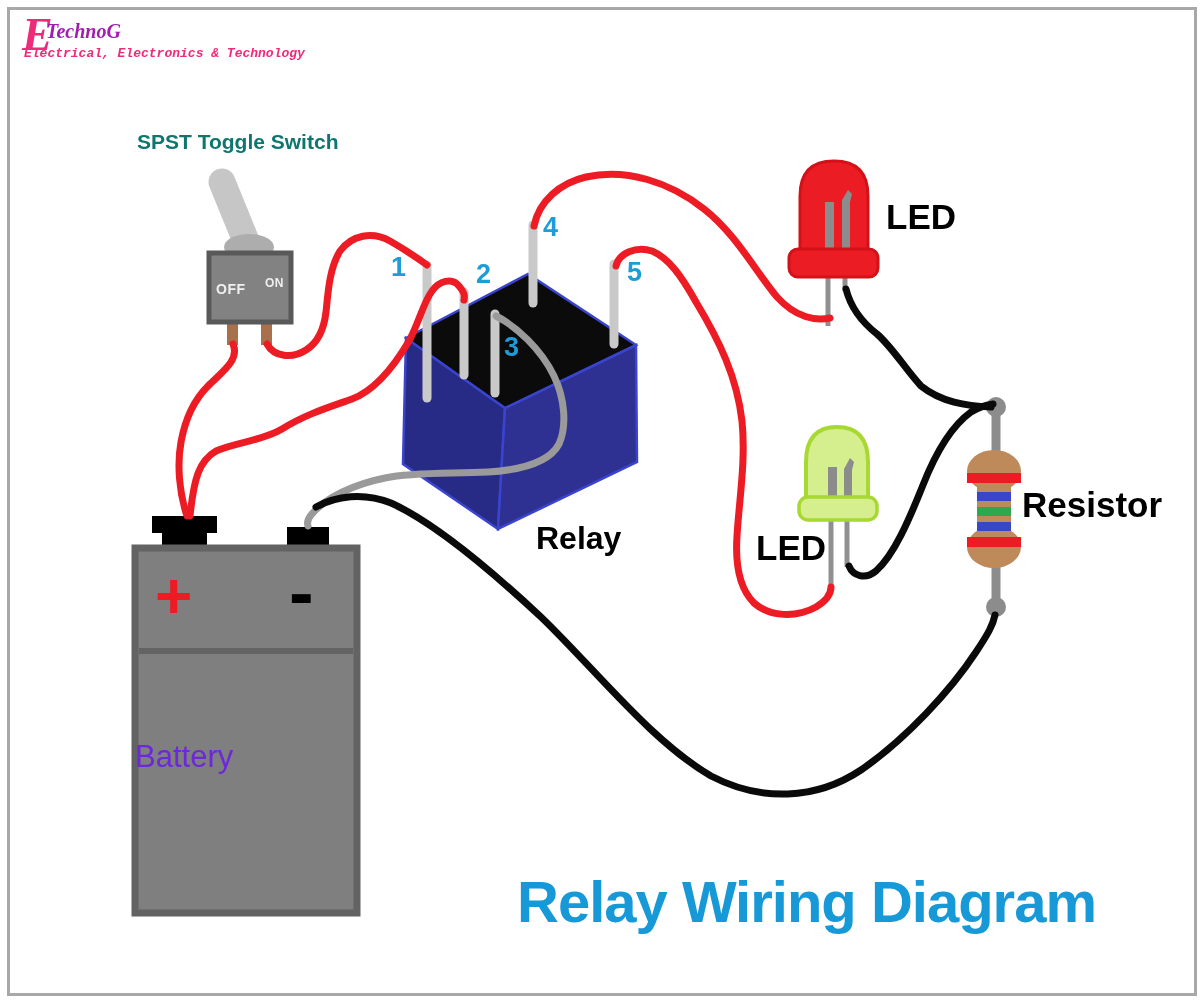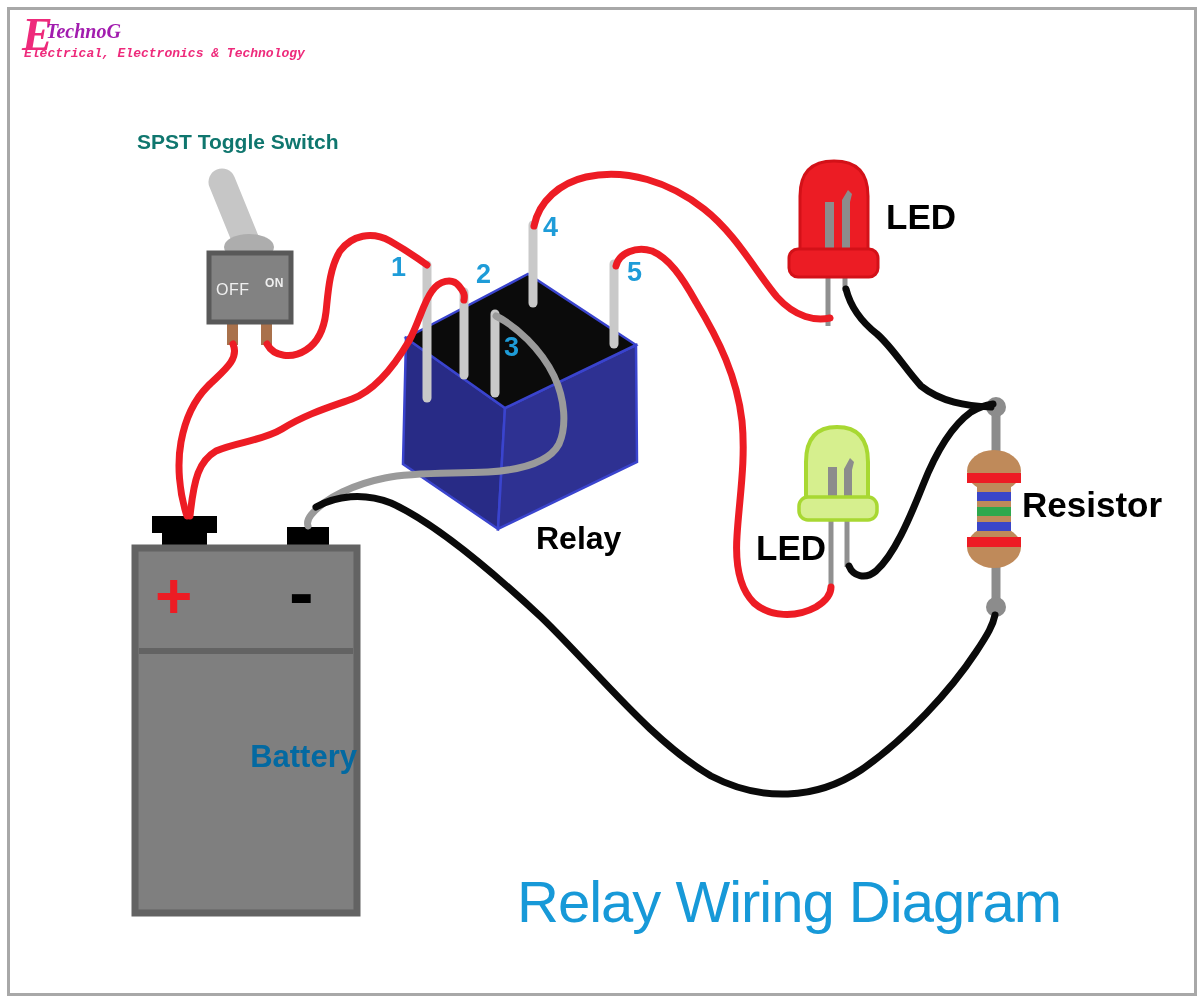--- a/index.html
+++ b/index.html
@@ -8,36 +8,36 @@
   #frame{position:absolute;left:7px;top:7px;right:7px;bottom:7px;border:3px solid #a8a8a8;}
   #wiring-svg{position:absolute;left:0;top:0;z-index:1;}
   .lbl{position:absolute;z-index:2;white-space:nowrap;line-height:1;}
   .logo-e{left:22px;top:12px;font-family:"Liberation Serif",serif;font-style:italic;
           font-weight:bold;font-size:46px;color:#ee2a7b;}
   .logo-name{left:46px;top:21px;font-family:"Liberation Serif",serif;font-style:italic;
           font-weight:bold;font-size:20px;color:#a21caf;}
   .logo-tagline{left:24px;top:47px;font-family:Liberation Mono, monospace;font-style:italic;
           font-weight:bold;font-size:13px;color:#ee2a7b;}
   .switch-title{left:137px;top:131px;font-size:21px;font-weight:bold;color:#0f766e;}
-  .switch-off{left:216px;top:282px;font-size:16px;font-weight:normal;color:#efefef;letter-spacing:.5px;}
+  .switch-off{left:216px;top:282px;font-size:14px;font-weight:bold;color:#efefef;letter-spacing:.5px;}
   .switch-on{left:265px;top:277px;font-size:12px;font-weight:bold;color:#efefef;letter-spacing:.5px;text-align:right;}
   .pin-num{font-size:27px;font-weight:bold;color:#1e9cd8;}
   .pin-1{left:391px;top:254px;} .pin-2{left:476px;top:261px;} .pin-3{left:504px;top:334px;}
   .pin-4{left:543px;top:214px;} .pin-5{left:627px;top:259px;}
   .watermark{left:396px;top:438px;font-size:23px;font-weight:bold;color:#b3b3b3;
           letter-spacing:1px;text-shadow:1px 1px 0 rgba(255,255,255,.85),-1px -1px 0 rgba(255,255,255,.6);}
   .relay-label{left:536px;top:522px;font-size:32px;font-weight:bold;color:#000;}
   .battery-plus{left:155px;top:564px;font-size:64px;font-weight:900;color:#ed1c24;}
   .battery-minus{left:289px;top:556px;font-size:74px;font-weight:900;color:#000;}
-  .battery-label{left:135px;top:741px;width:222px;text-align:right;font-size:31px;
-          font-weight:bold;color:#0369a1;}
+  .battery-label{left:135px;top:741px;width:222px;text-align:left;font-size:31px;
+          font-weight:normal;color:#6d28d9;}
   .led-label-red{left:886px;top:199px;font-size:35px;font-weight:bold;color:#000;}
   .led-label-green{left:756px;top:530px;font-size:35px;font-weight:bold;color:#000;}
   .resistor-label{left:1022px;top:487px;font-size:35px;font-weight:bold;color:#000;}
-  .main-title{left:517px;top:873px;font-size:58px;font-weight:normal;color:#1799d8;letter-spacing:-1px;}
+  .main-title{left:517px;top:873px;font-size:58px;font-weight:bold;color:#1799d8;letter-spacing:-1px;}
 </style>
 </head>
 <body>
 
 <div id="canvas">
   <div id="frame"></div>
 
   <svg id="wiring-svg" width="1204" height="1003" viewBox="0 0 1204 1003">
 
     <g>

